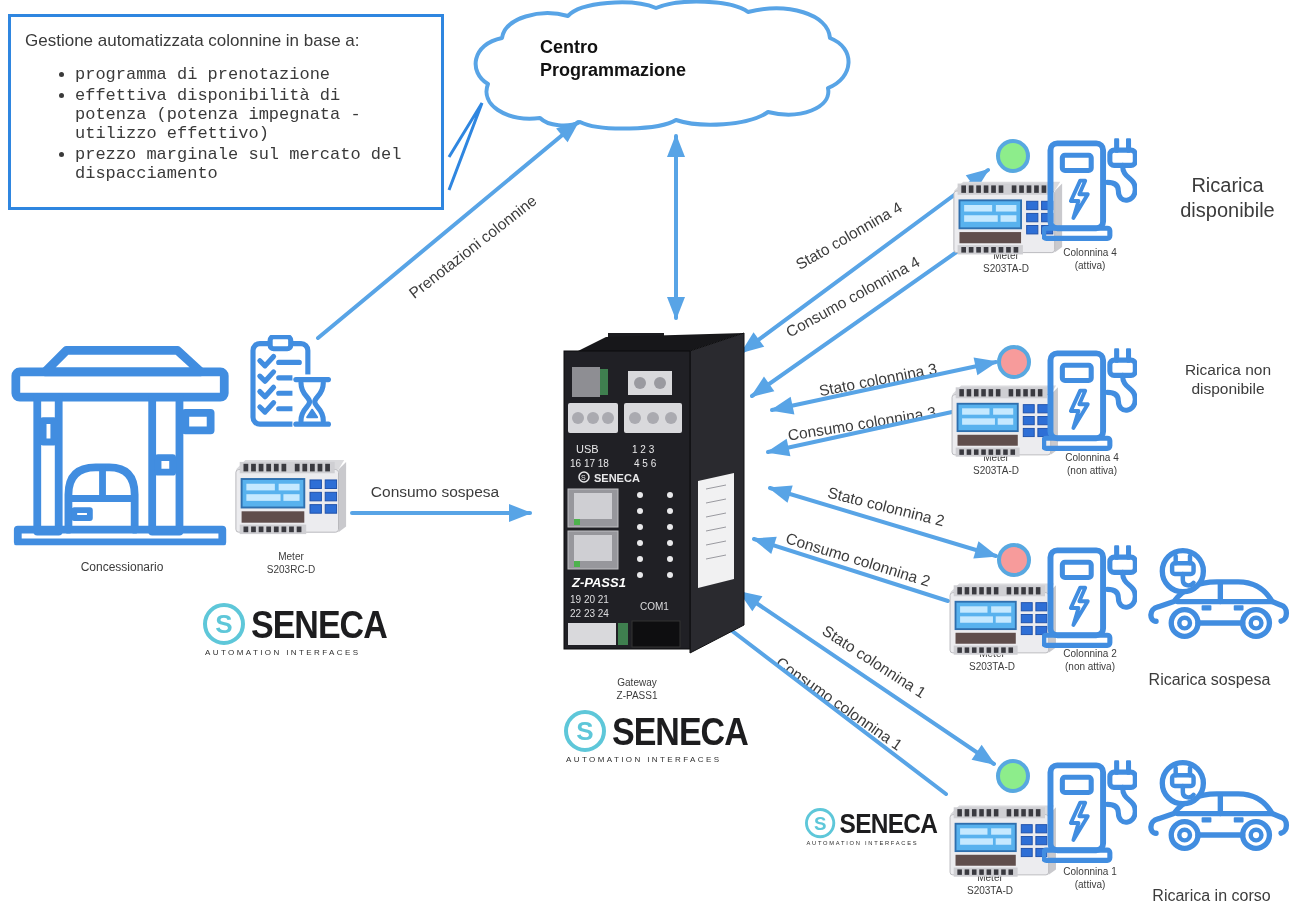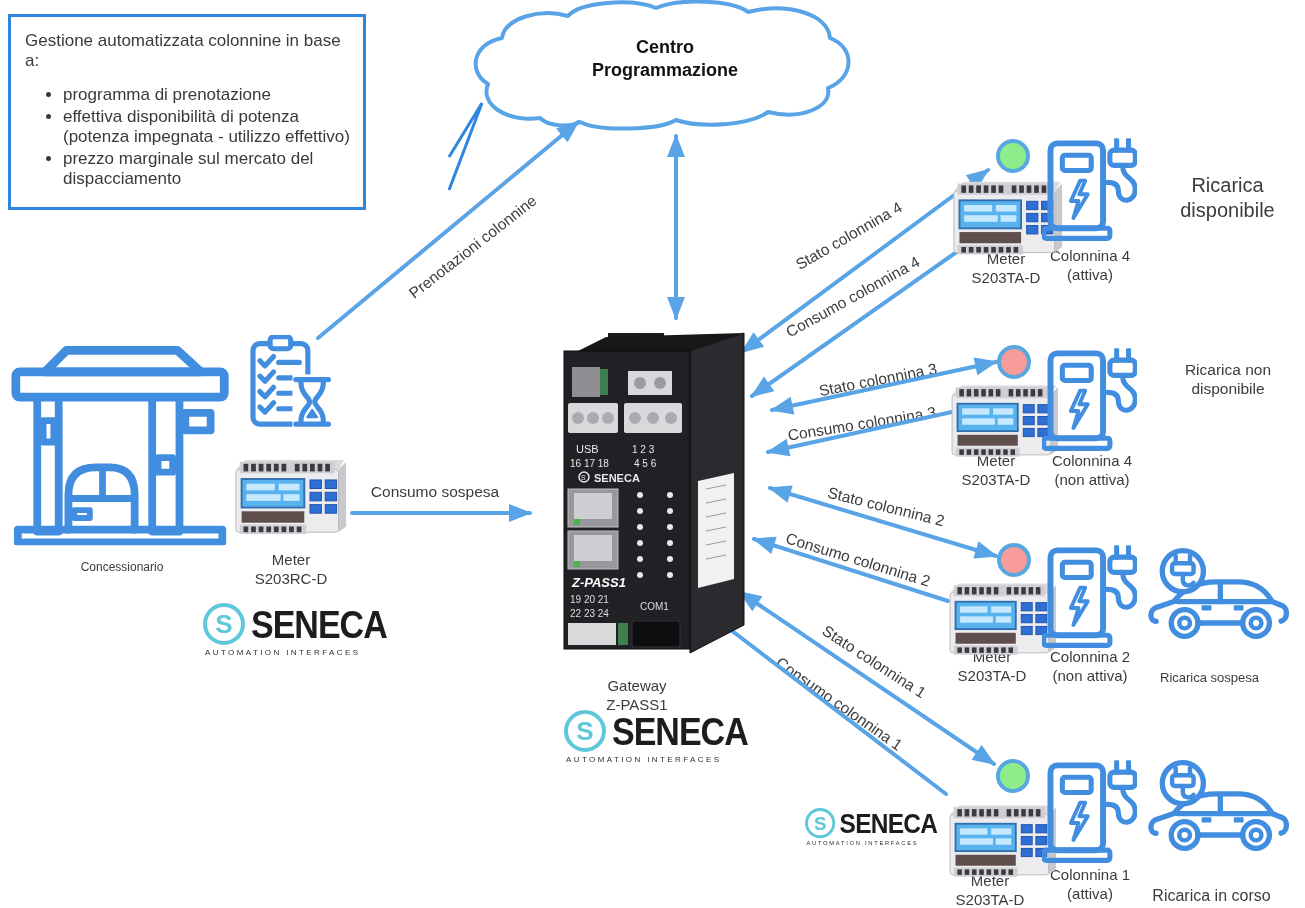--- a/index.html
+++ b/index.html
@@ -1,29 +1,29 @@
 <!DOCTYPE html>
 <html><head>
 <meta charset="utf-8">
 <style>
   html,body { margin:0; padding:0; background:#fff; }
   body { font-family:"Liberation Sans", sans-serif; color:#3c3c3c; }
   #canvas { position:relative; width:1305px; height:908px; background:#fff; overflow:hidden; }
-  .lbl { position:absolute; font-size:15px; line-height:1.25; color:#3c3c3c; text-align:center; }
+  .lbl { position:absolute; font-size:10px; line-height:1.25; color:#3c3c3c; text-align:center; }
   .rot { position:absolute; font-size:15.5px; color:#3c3c3c; white-space:nowrap;
          transform-origin:center center; }
   
-  #info-box { position:absolute; left:8px; top:14px; width:358px; height:196px;
+  #info-box { position:absolute; left:8px; top:14px; width:436px; height:196px;
               border:3px solid #2f86e0; background:#fff; box-sizing:border-box;
               font-size:17px; color:#3a3a3a; z-index:4; }
   #info-box .title { margin:14px 14px 0 14px; }
   #info-box ul { margin:14px 0 0 30px; padding:0 10px 0 22px; }
-  #info-box li { margin:2px 0; }
+  #info-box li { margin:2px 12px;font-family:Liberation Mono, monospace; }
   
-  #cloud-text { position:absolute; left:540px; top:36px; width:250px; text-align:center;
+  #cloud-text { position:absolute; left:540px; top:36px; width:250px; 
                 font-weight:bold; color:#111; font-size:18px; line-height:1.3; z-index:6; }
   
   .status-dot { position:absolute; width:26px; height:26px; border-radius:50%;
                 border:4px solid #58a8e0; z-index:6; }
   
   .seneca { position:absolute; z-index:6; }
   .seneca .row { display:flex; align-items:center; gap:6px; }
   .seneca .ring { width:34px; height:34px; border:4px solid #5ec7d9; border-radius:50%;
                   color:#5ec7d9; font-weight:bold; font-size:26px; line-height:34px;
                   text-align:center; }
@@ -370,21 +370,21 @@
   <svg class="icon" style="left:1042px;top:545px" width="95" height="104" viewBox="0 0 112 122">
       <use href="#sym-column"></use>
     </svg>
   <div class="lbl" style="left:1030px;top:648px;width:120px">
     <div>Colonnina 2</div>
     <div>(non attiva)</div>
   </div>
   <svg class="icon" style="left:1145px;top:548px" width="148" height="100" viewBox="0 0 165 112">
       <use href="#sym-car"></use>
     </svg>
-  <div class="lbl" style="left:1132px;top:670px;width:155px;font-size:13px">Ricarica sospesa</div>
+  <div class="lbl" style="left:1132px;top:670px;width:155px;font-size:16px">Ricarica sospesa</div>
 
   <div class="status-dot" style="left:996px;top:759px;background:#8ded8b"></div>
   <svg class="icon" style="left:948px;top:800px" width="110" height="84" viewBox="0 0 120 92">
       <use href="#sym-meter"></use>
     </svg>
   <div class="lbl" style="left:934px;top:872px;width:112px">
     <div>Meter</div>
     <div>S203TA-D</div>
   </div>
   <svg class="icon" style="left:1042px;top:760px" width="95" height="104" viewBox="0 0 112 122">

